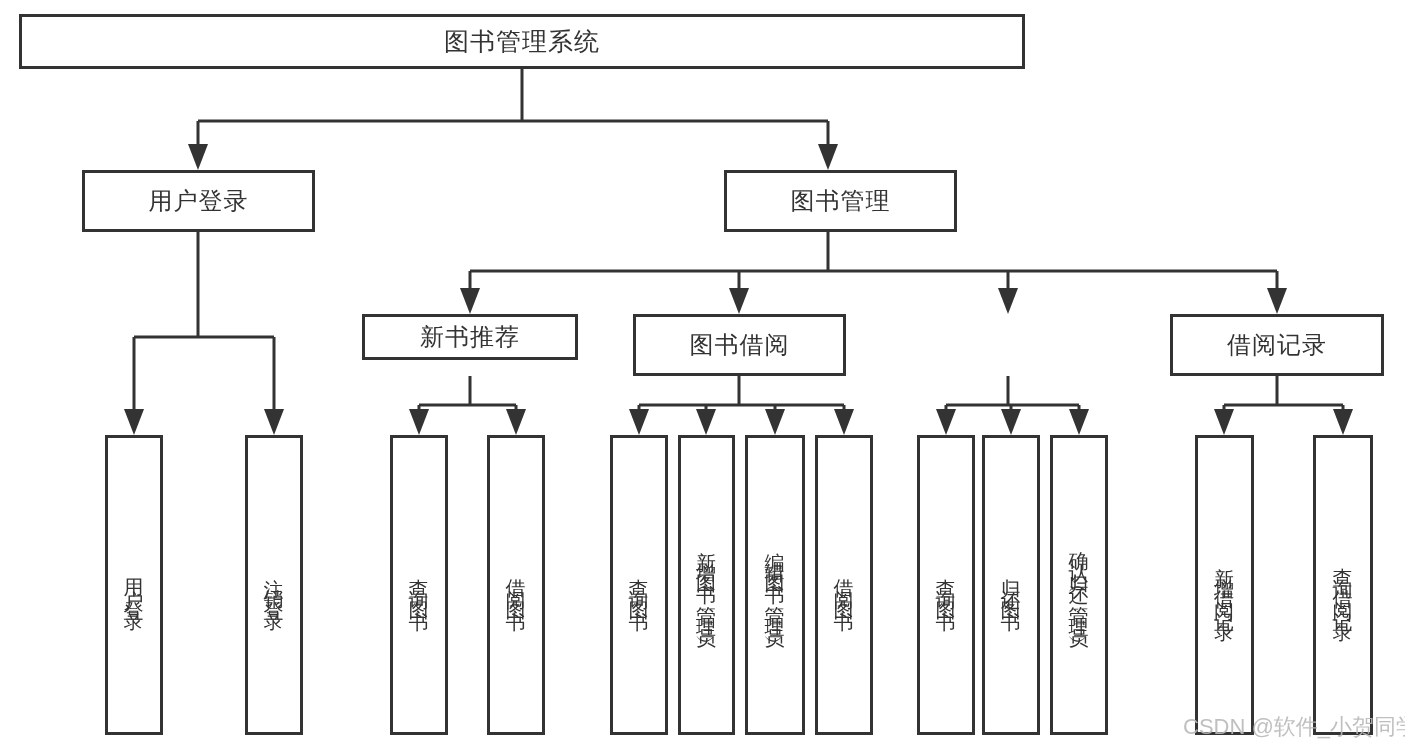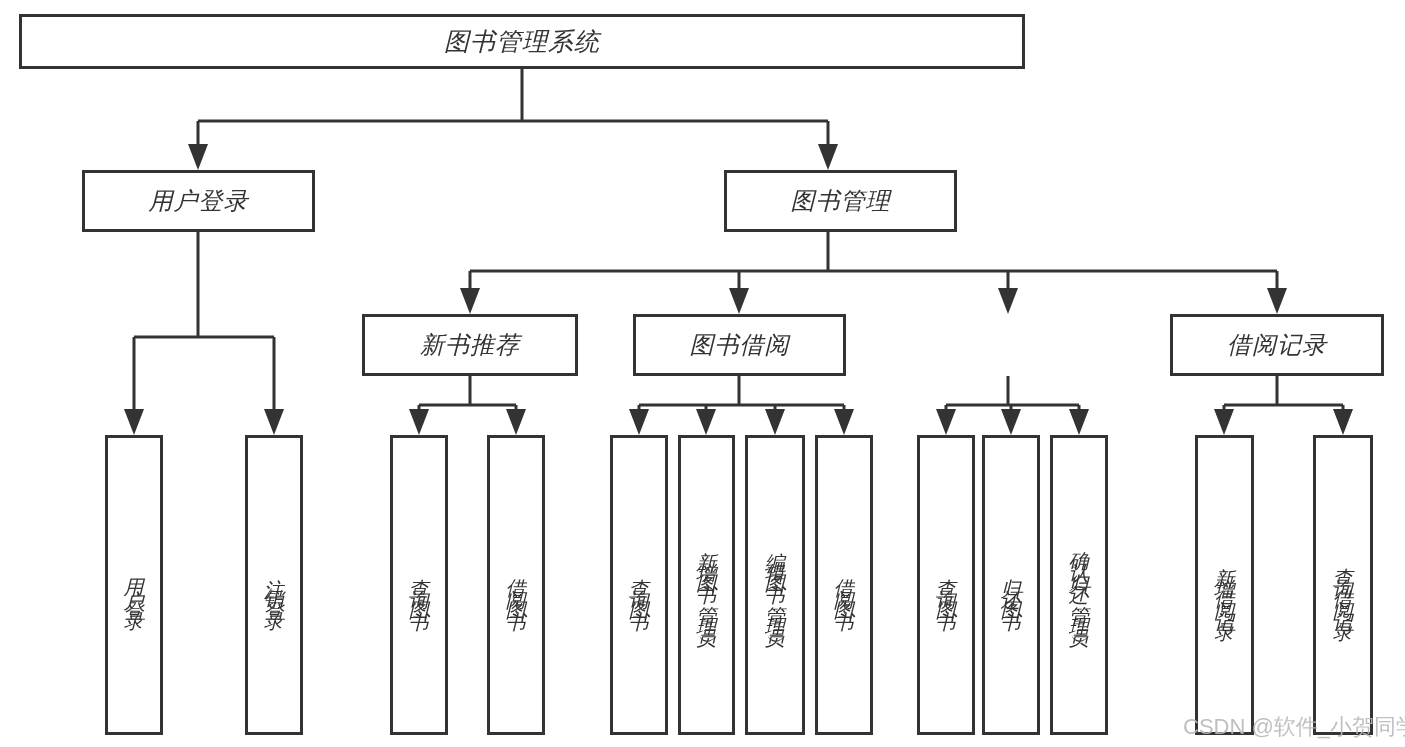--- a/index.html
+++ b/index.html
@@ -6,21 +6,20 @@
   .canvas {
     position:relative; width:1405px; height:747px; background:#ffffff;
     font-family:"Liberation Sans","DejaVu Sans",sans-serif; overflow:hidden;
   }
   svg.connectors { position:absolute; left:0; top:0; z-index:1; }
   .box {
     position:absolute; box-sizing:border-box; background:#ffffff;
     border:3px solid #333333; color:#333333;
     display:flex; align-items:center; justify-content:center;
     z-index:2;
-    font-style:italic;
   }
   .box.h { font-size:24px; letter-spacing:1px; white-space:nowrap; }
   .box.root { font-size:25px; }
   .box.v .vtext {
     writing-mode:vertical-rl; text-orientation:mixed;
     font-size:20px; letter-spacing:11px; line-height:1;
   }
   .watermark {
     position:absolute; left:1183px; top:712px; z-index:5;
     font-size:22px; color:#b9b9b9; white-space:nowrap; opacity:0.9;
@@ -68,21 +67,21 @@
     <span>图书管理系统</span>
   </div>
 
   <div class="box h" style="left:82px; top:170px; width:233px; height:62px;">
     <span>用户登录</span>
   </div>
   <div class="box h" style="left:712px; top:170px; width:233px; height:62px;margin-left:12px;">
     <span>图书管理</span>
   </div>
 
-  <div class="box h" style="left:362px; top:314px; width:216px; height:62px;">
+  <div class="box h" style="left:362px; top:314px; width:216px; height:46px;">
     <span>新书推荐</span>
   </div>
   <div class="box h" style="left:633px; top:314px; width:213px; height:62px;">
     <span>图书借阅</span>
   </div>
   <div class="box h" style="left:1170px; top:314px; width:214px; height:62px;">
     <span>借阅记录</span>
   </div>
 
   <div class="box v" style="left:105px; top:435px; width:58px; height:300px;">

